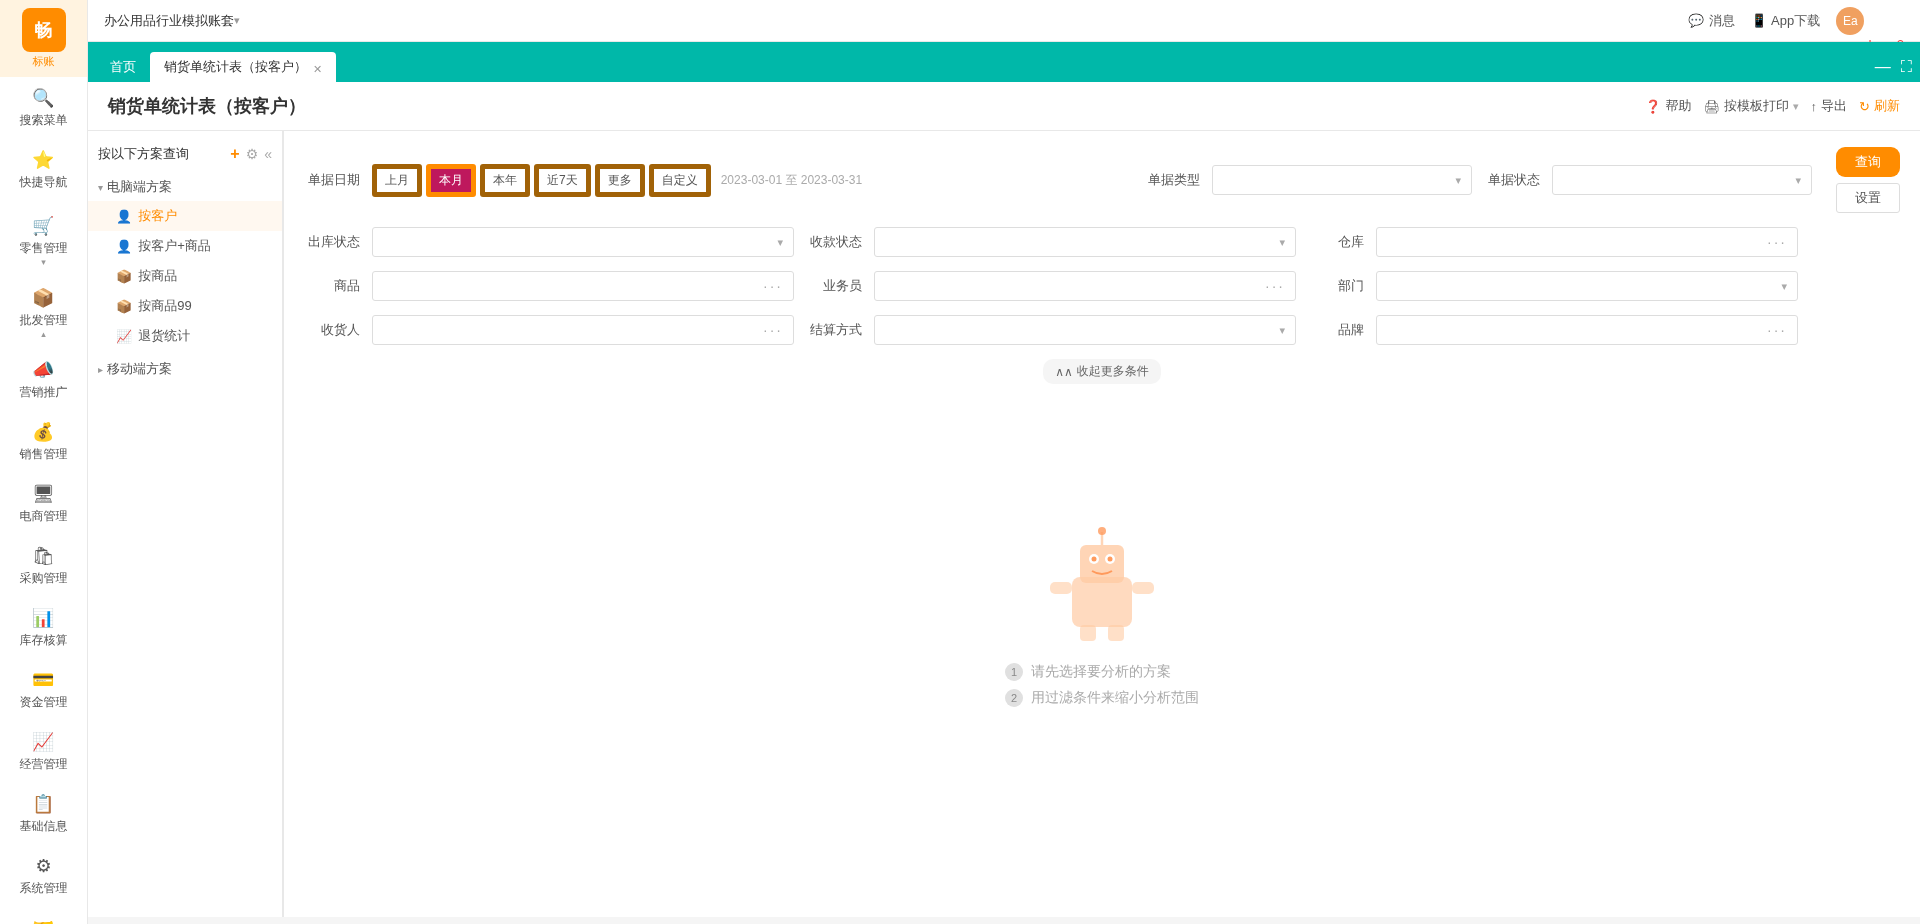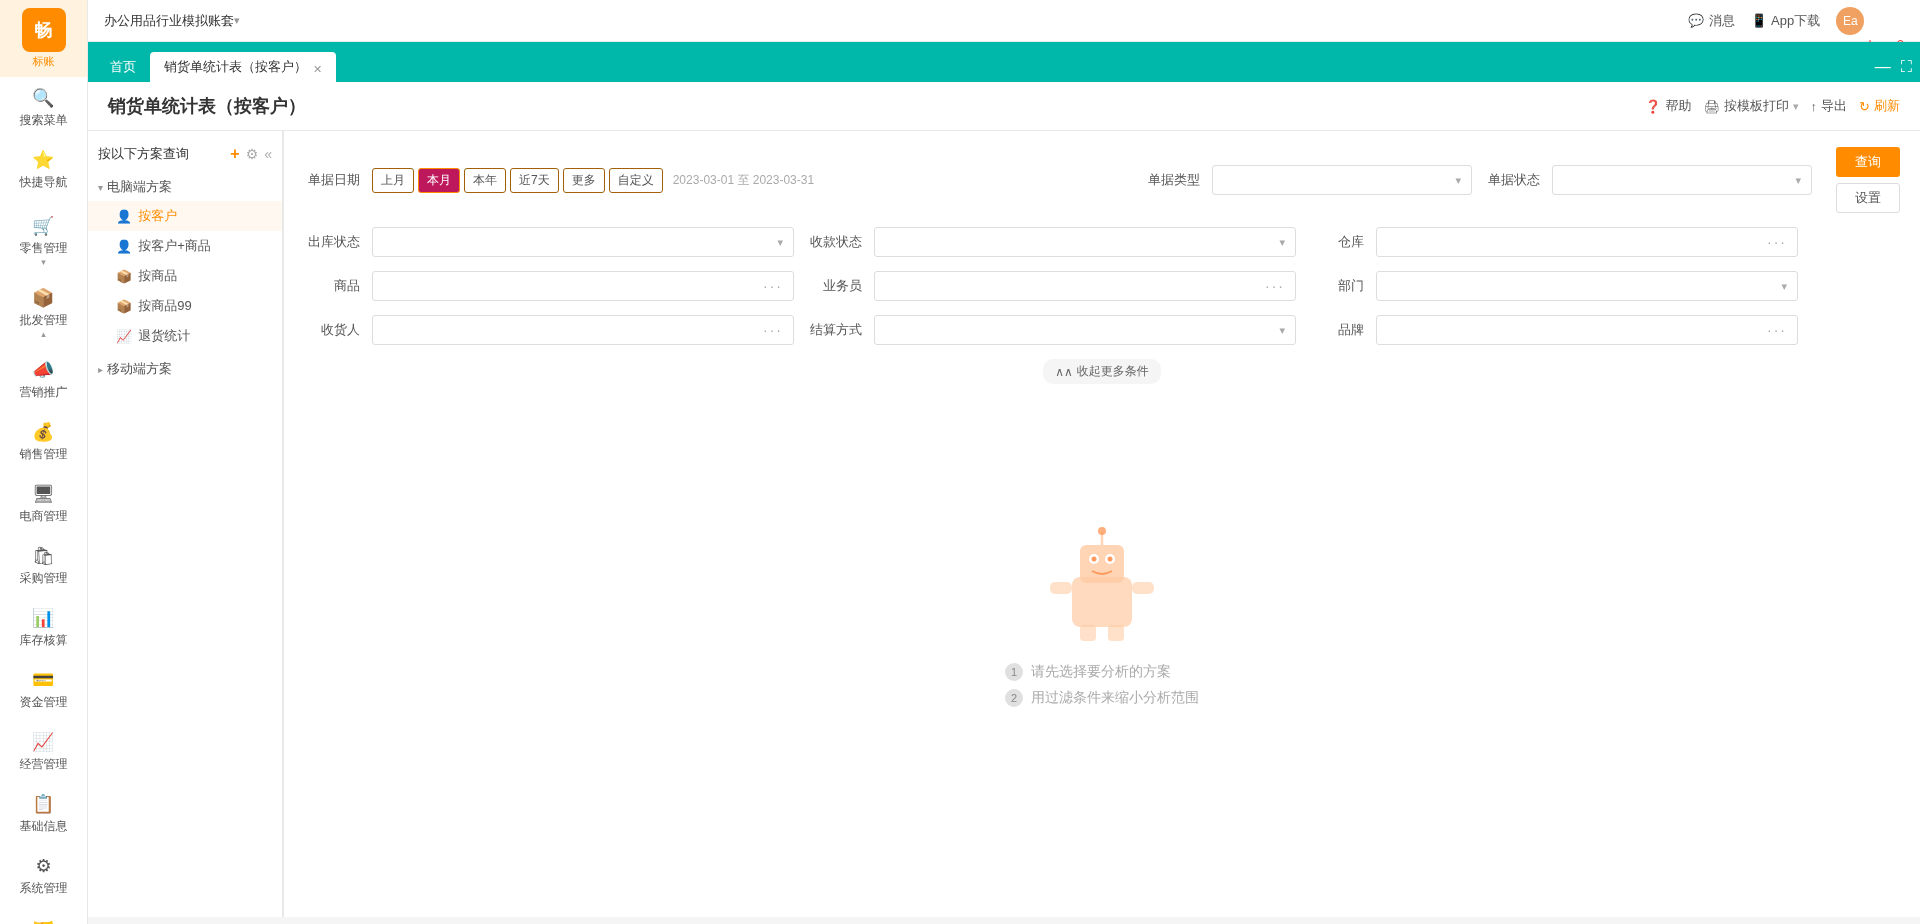--- a/index.html
+++ b/index.html
@@ -61,28 +61,28 @@
     .scheme-group-header .expand-icon { font-size: 10px; color: #999; }
     .scheme-item { padding: 6px 10px 6px 28px; font-size: 13px; color: #555; cursor: pointer; display: flex; align-items: center; gap: 6px; }
     .scheme-item.active { color: #ff8c00; background: #fff8f0; }
     .scheme-item .item-icon { font-size: 13px; color: #aaa; }
     .scheme-item.active .item-icon { color: #ff8c00; }
     .mobile-group { padding: 5px 10px; display: flex; align-items: center; gap: 4px; font-size: 13px; color: #555; cursor: pointer; }
     .mobile-group .expand-icon { font-size: 10px; color: #999; }
     .filter-row { display: flex; align-items: center; gap: 12px; margin-bottom: 14px; }
     .filter-label { font-size: 13px; color: #555; white-space: nowrap; min-width: 56px; text-align: right; }
     .filter-date-group { display: flex; align-items: center; gap: 4px; }
-    .date-quick-btn { padding: 3px 8px; border: 1px solid #a16207; border-radius: 3px; font-size: 12px; color: #555; cursor: pointer; background: #fff; }
+    .date-quick-btn { padding: 3px 8px; border: 5px solid #a16207; border-radius: 3px; font-size: 12px; color: #555; cursor: pointer; background: #fff; }
     .date-quick-btn.active { background: #be185d; color: #fff; border-color: #ff8c00; }
     .date-range { font-size: 12px; color: #aaa; margin-left: 6px; }
     .filter-select { flex: 1; border: 1px solid #ddd; border-radius: 3px; padding: 5px 10px; font-size: 13px; color: #333; background: #fff; display: flex; align-items: center; justify-content: space-between; cursor: pointer; min-height: 30px; }
     .filter-select .sel-arrow { color: #aaa; font-size: 11px; }
     .filter-select .sel-dots { color: #aaa; font-size: 14px; letter-spacing: 2px; }
     .action-buttons { display: flex; flex-direction: column; gap: 6px; margin-left: 12px; }
-    .query-btn { padding: 6px 6px; background: #ff8c00; color: #fff; border: none; border-radius: 3px; font-size: 13px; cursor: pointer; text-align: center; }
+    .query-btn { padding: 6px 6px; background: #ff8c00; color: #fff; border: none; border-radius: 9px; font-size: 13px; cursor: pointer; text-align: center; }
     .settings-btn { padding: 5px 18px; background: #fff; color: #555; border: 1px solid #ddd; border-radius: 3px; font-size: 13px; cursor: pointer; }
     .collapse-row { display: flex; justify-content: center; margin: 8px 0; }
     .collapse-btn { display: flex; align-items: center; gap: 4px; font-size: 12px; color: #666; cursor: pointer; padding: 4px 12px; background: #f5f5f5; border-radius: 10px; }
 
     
     .empty-state { display: flex; flex-direction: column; align-items: center; justify-content: center; padding: 60px 20px; background: #fff; margin: 0; height: calc(100% - 320px); }
     .empty-tips { display: flex; flex-direction: column; gap: 8px; }
     .empty-tip { display: flex; align-items: center; gap: 8px; font-size: 14px; color: #aaa; }
     .tip-num { width: 18px; height: 18px; border-radius: 50%; background: #e0e0e0; display: flex; align-items: center; justify-content: center; font-size: 11px; color: #888; flex-shrink: 0; }
   </style>

